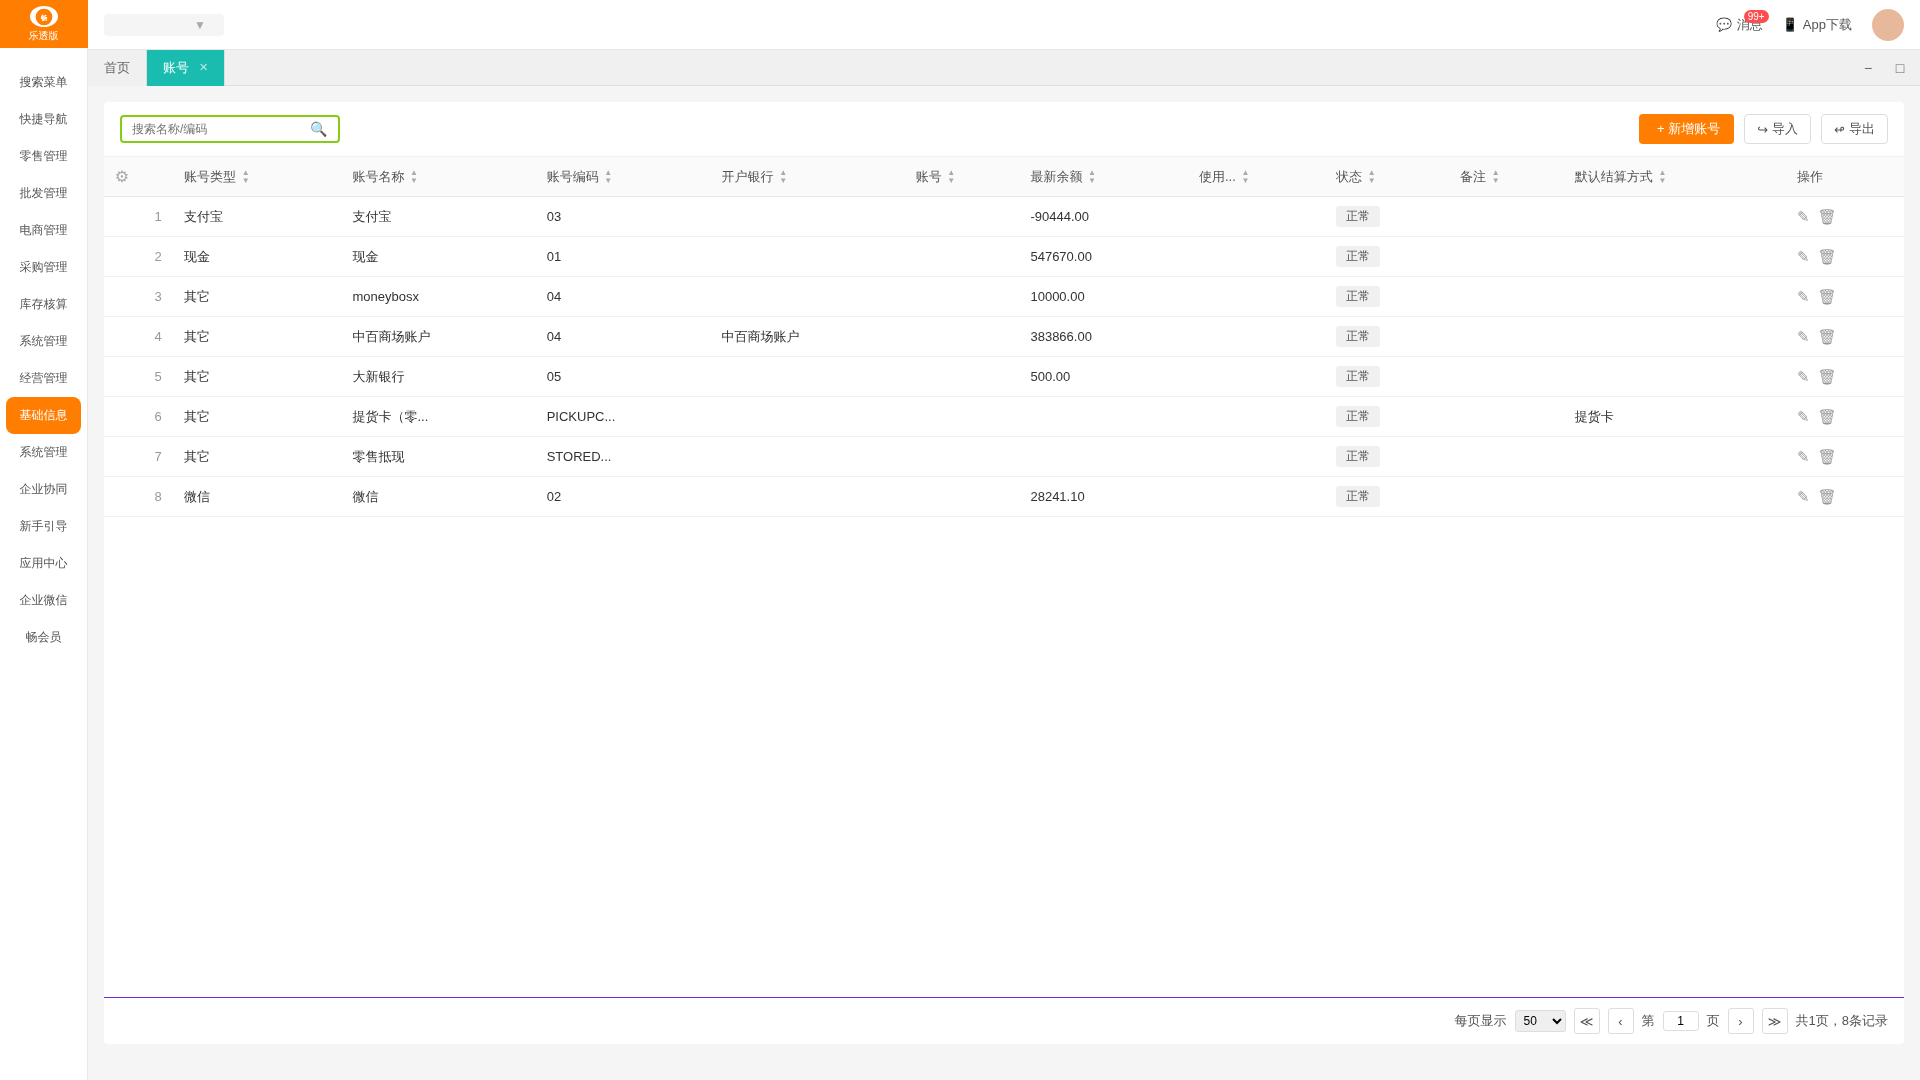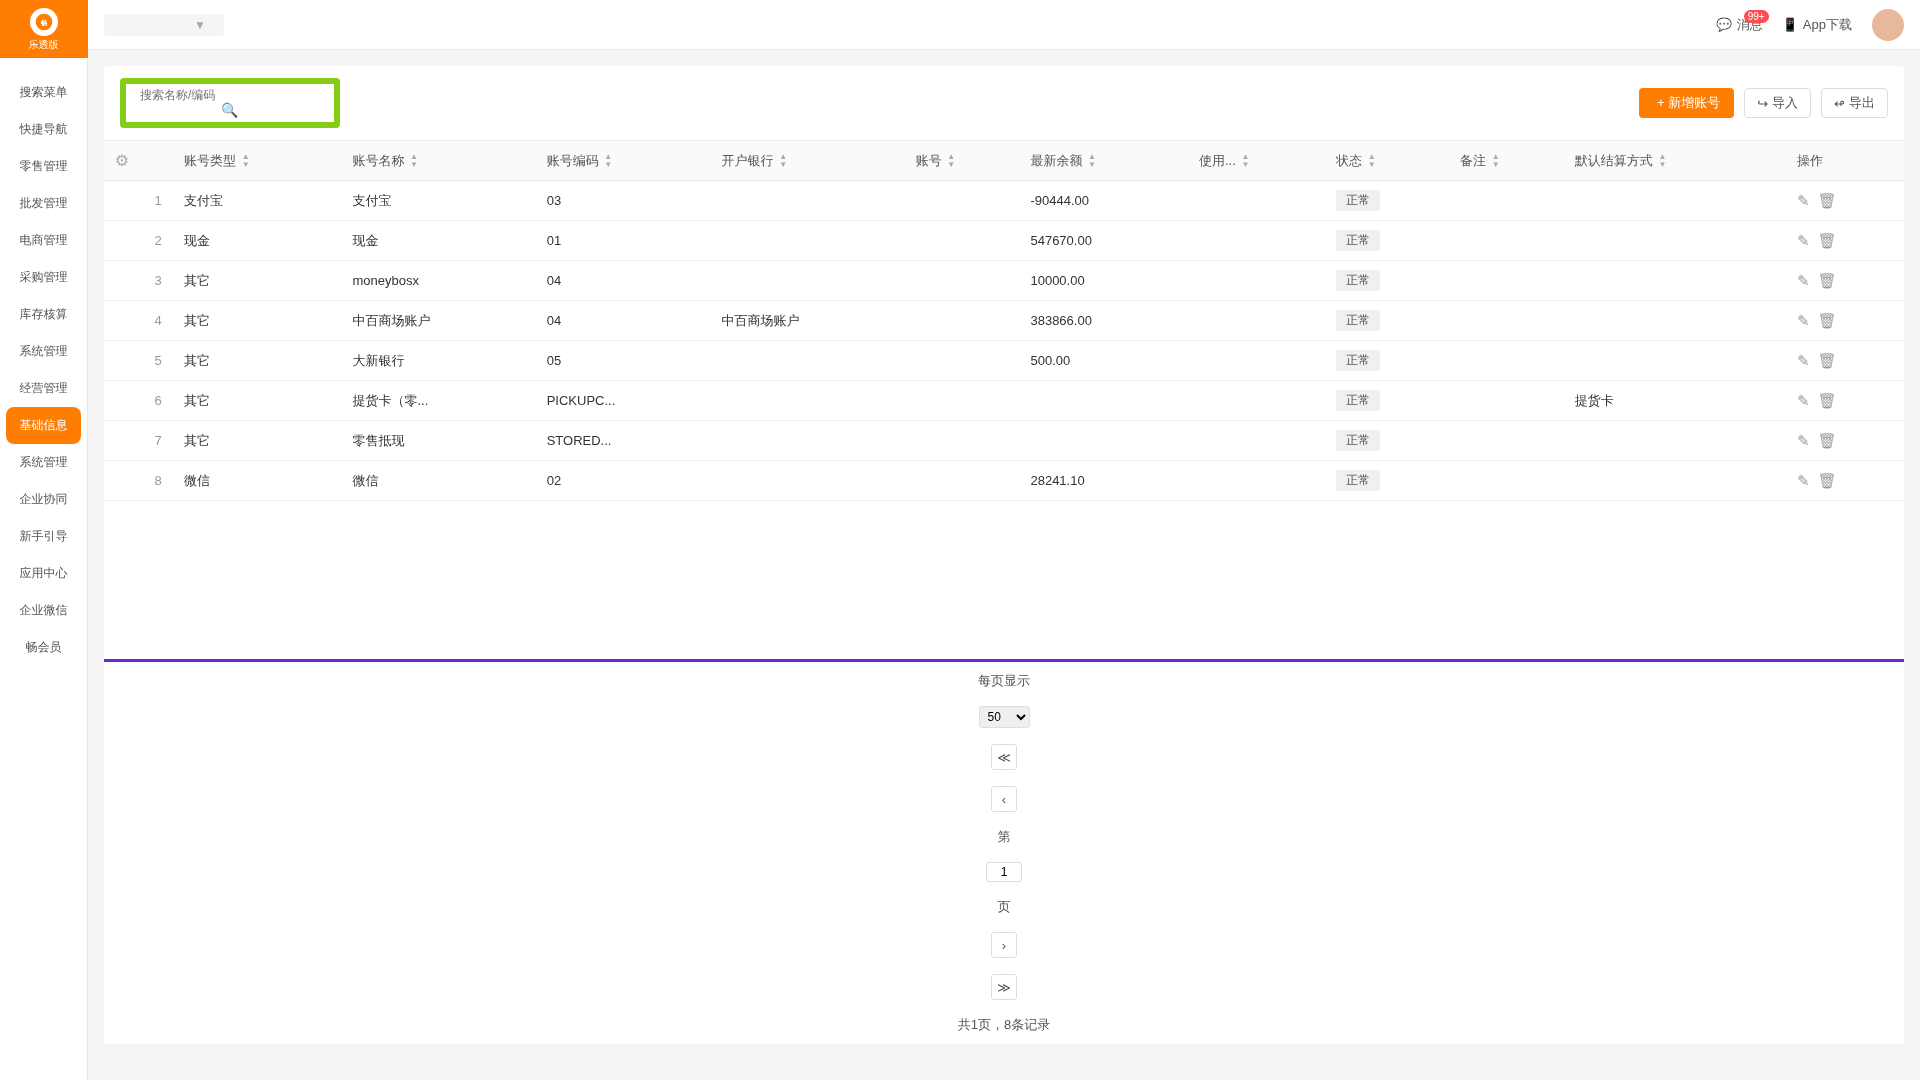--- a/index.html
+++ b/index.html
@@ -11,21 +11,21 @@
       background: #fff;
       display: flex;
       flex-direction: column;
       align-items: center;
       border-right: 1px solid #e8e8e8;
       height: 100%;
       flex-shrink: 0;
     }
     .sidebar-logo {
       width: 88px;
-      height: 58px;
+      height: 48px;
       background: #ff7d00;
       display: flex;
       align-items: center;
       justify-content: center;
       flex-direction: column;
       padding: 6px;
     }
     .sidebar-logo-text {
       color: #fff;
       font-size: 10px;
@@ -224,25 +224,24 @@
       border-bottom: 1px solid #f0f0f0;
     }
     .toolbar-left {
       display: flex;
       align-items: center;
       gap: 8px;
     }
     .search-input-wrap {
       display: flex;
       align-items: center;
-      border: 6px solid #84cc16;
+      border: 2px solid #84cc16;
       border-radius: 4px;
       padding: 4px 10px;
       width: 220px;
-      flex-direction: column;
     }
     .search-input-wrap input {
       border: none;
       outline: none;
       font-size: 12px;
       color: #333;
       width: 180px;
     }
     .toolbar-right {
       display: flex;
@@ -345,25 +344,24 @@
 
     .gear-col { width: 36px; text-align: center; }
     .num-col { width: 36px; text-align: center; }
 
     
     .pagination {
       display: flex;
       align-items: center;
       justify-content: flex-end;
       padding: 10px 16px;
-      border-top: 3px solid #6d28d9;
-      gap: 16px;
+      border-top: 1px solid #6d28d9;
+      gap: 8px;
       font-size: 13px;
       color: #555;
-      flex-direction: column;
     }
     .page-size-select {
       border: 1px solid #ddd;
       border-radius: 3px;
       padding: 2px 4px;
       font-size: 12px;
       outline: none;
     }
     .page-btn {
       width: 26px;
@@ -475,20 +473,33 @@
         <span class="badge">99+</span>
       </div>
       <div class="app-download">
         <span>📱</span>
         <span>App下载</span>
       </div>
       <div class="avatar" style="background:#e8b89a;"></div>
     </div>
   </div>
 
+  <div class="tab-bar">
+    <div class="tab-item">
+      <span>首页</span>
+    </div>
+    <div class="tab-item active">
+      <span>账号</span>
+      <span class="tab-close">✕</span>
+    </div>
+    <div class="tab-actions">
+      <div class="tab-action-btn">−</div>
+      <div class="tab-action-btn">□</div>
+    </div>
+  </div>
 
   <div class="content">
     <div class="content-card">
 
       <div class="toolbar">
         <div class="toolbar-left">
           <div class="search-input-wrap">
             <input type="text" placeholder="搜索名称/编码" style="">
             <span style="color:#aaa;font-size:14px;">🔍</span>
           </div>

